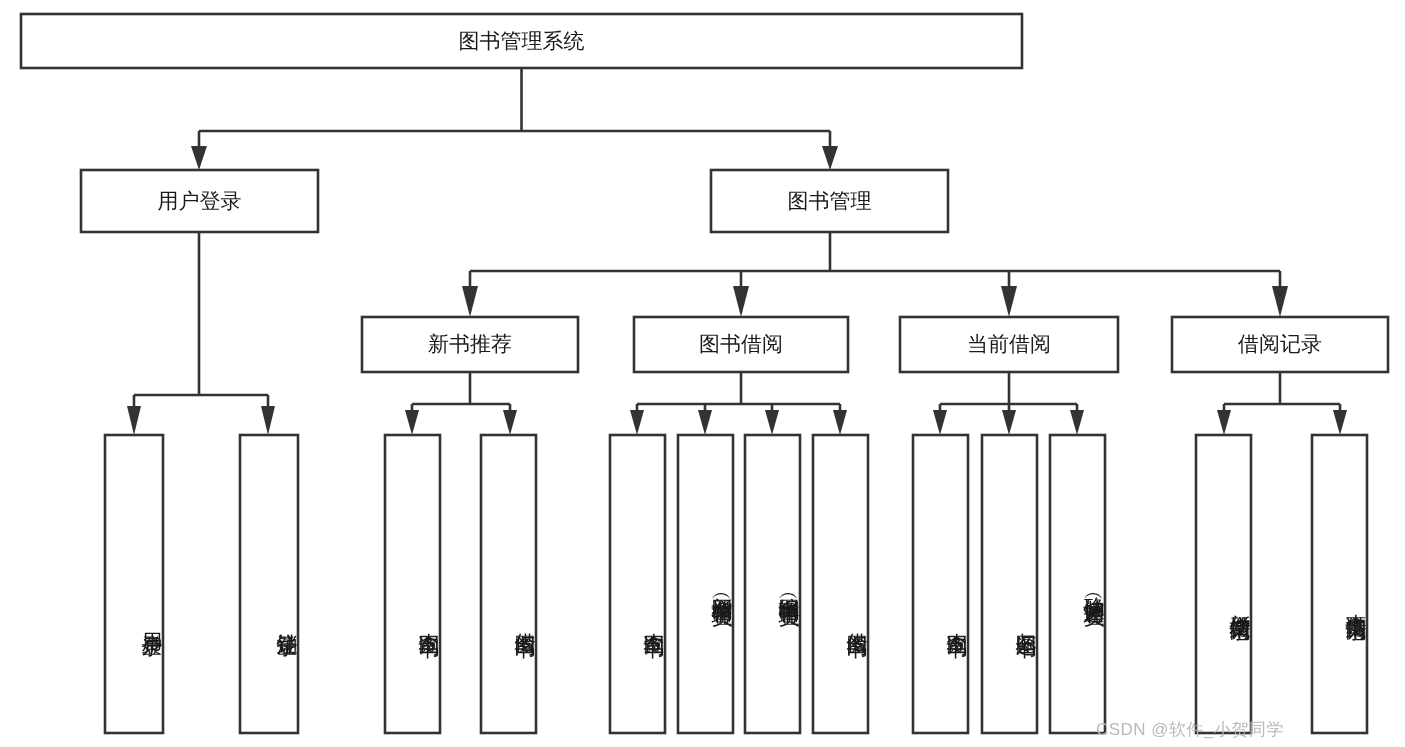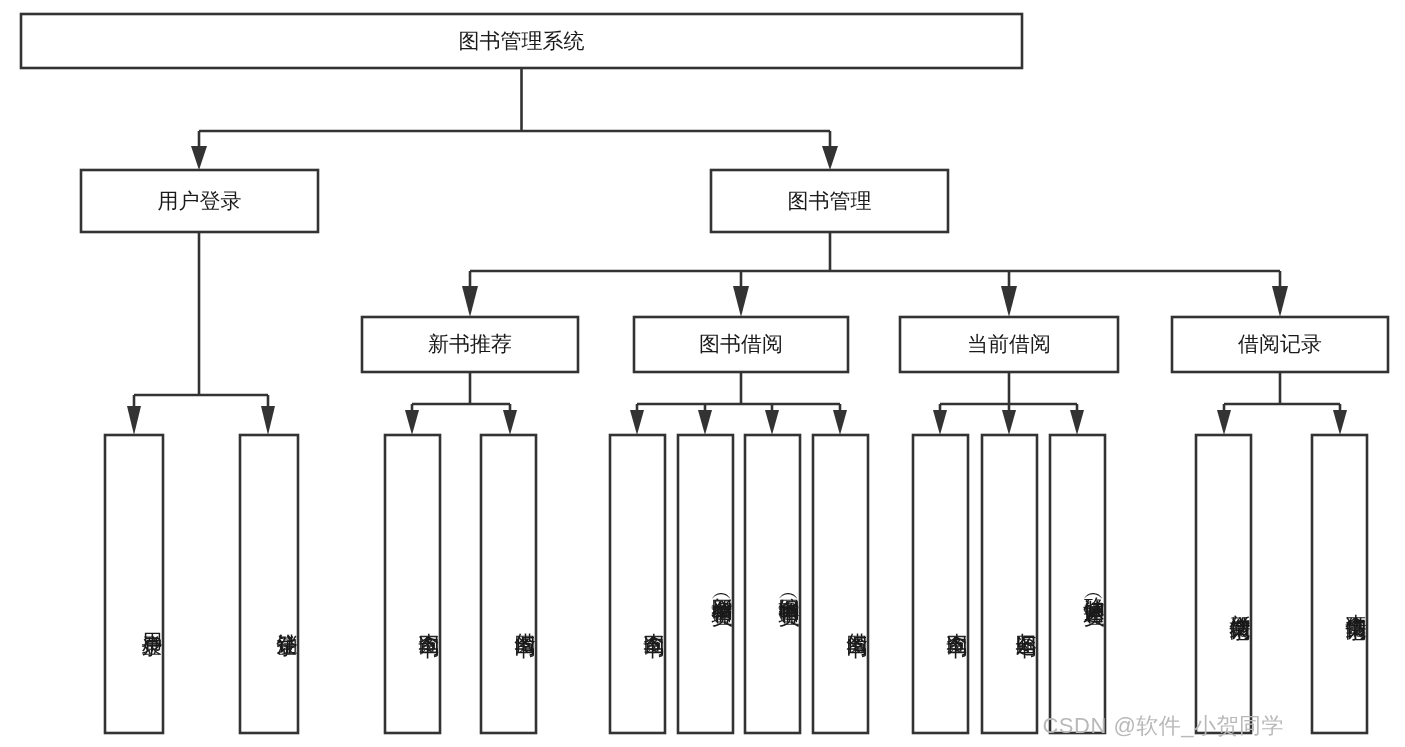--- a/index.html
+++ b/index.html
@@ -61,21 +61,21 @@
     align-items: flex-start;
     justify-content: center;
     white-space: nowrap;
     pointer-events: none;
   }
   .watermark {
     position: absolute;
     right: 8px;
     bottom: 6px;
     font-family: "Liberation Sans", "DejaVu Sans", sans-serif;
-    font-size: 22px;
+    font-size: 17px;
     color: #b9b9b9;
     letter-spacing: 0.5px;
     white-space: nowrap;
     margin-top: 38px;
   }
 </style>
 </head>
 <body>
 
 <div id="diagram-root">

